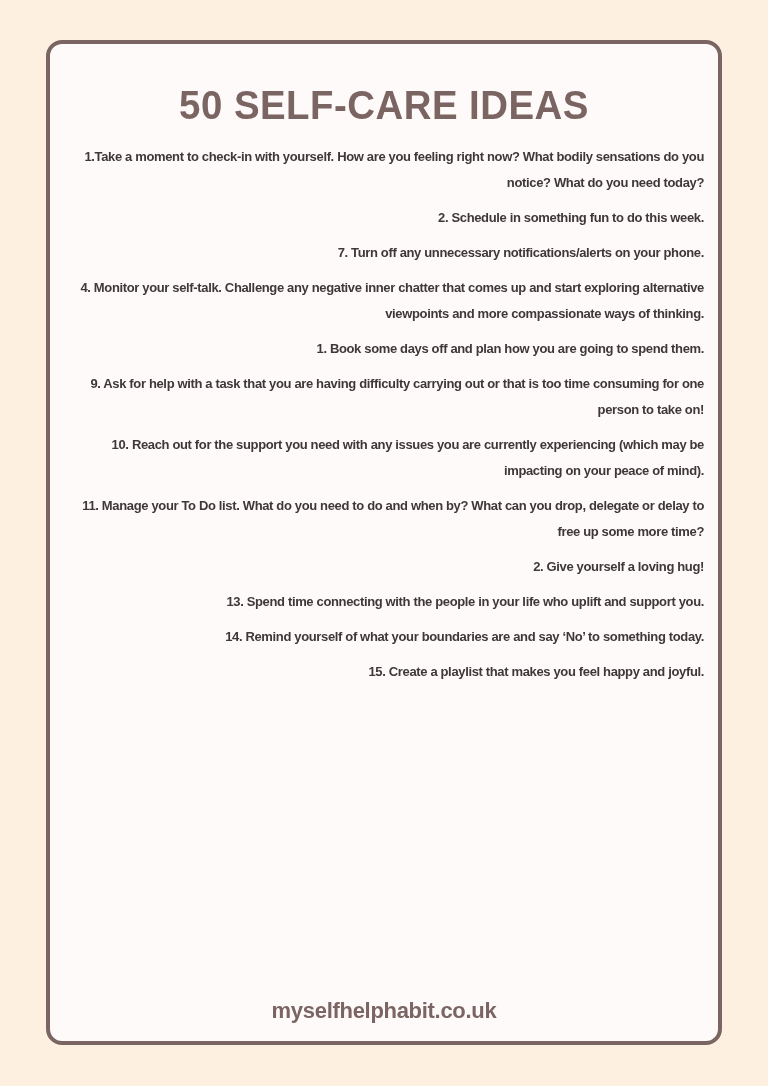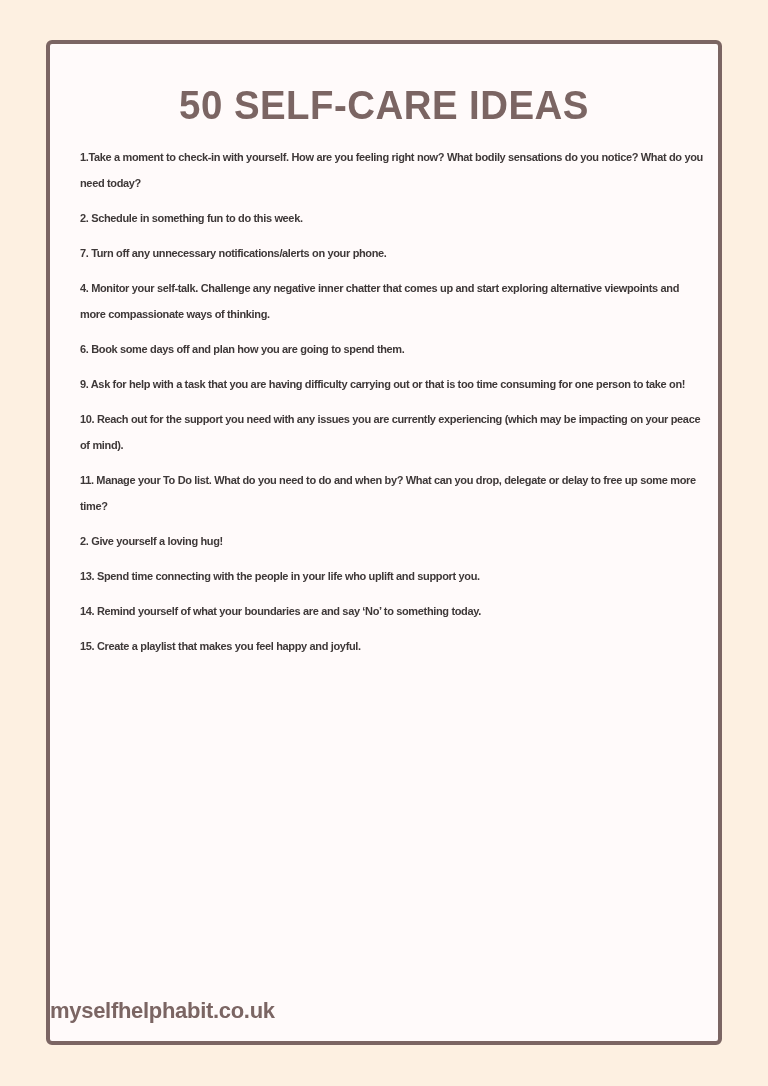--- a/index.html
+++ b/index.html
@@ -6,64 +6,66 @@
   body {
     width:768px; height:1086px; overflow:hidden;
     background:#fdf0e1;
     font-family:"Liberation Sans", sans-serif;
     position:relative;
   }
   .card {
     position:absolute; left:46px; top:40px;
     width:668px; height:997px;
     border:4px solid #7b6563;
-    border-radius:6px;
+    border-radius:16px;
     background:#fffafa;
     box-sizing:content-box;
   }
   .title {
     position:absolute; left:0; right:0; top:37px;
     text-align:center;
     font-weight:bold;
     font-size:40px;
     letter-spacing:0.5px;
     color:#7b6563;
     line-height:48px;
     transform:scaleX(0.96);
   }
   .list {
     position:absolute; left:30px; right:14px; top:100px;
   }
   .item {
     font-weight:bold;
-    font-size:11px;
+    font-size:13px;
     line-height:26px;
     color:#3e3838;
     margin-bottom:9px;
     letter-spacing:-0.35px;
+    text-align:right;
   }
   .footer {
     position:absolute; left:0; right:0; top:954px;
+    text-align:center;
     font-weight:bold;
     font-size:22px;
     color:#7b6563;
     letter-spacing:-0.3px;
   }
 </style>
 </head>
 <body>
 
 <div class="card">
   <div class="title">50 SELF-CARE IDEAS</div>
   <div class="list">
     <div class="item">1.Take a moment to check-in with yourself. How are you feeling right now? What bodily sensations do you notice? What do you need today?</div>
     <div class="item">2. Schedule in something fun to do this week.</div>
     <div class="item">7. Turn off any unnecessary notifications/alerts on your phone.</div>
     <div class="item">4. Monitor your self-talk. Challenge any negative inner chatter that comes up and start exploring alternative viewpoints and more compassionate ways of thinking.</div>
-    <div class="item">6. Book some days off and plan how you are going to spend them.</div>
+    <div class="item">1. Book some days off and plan how you are going to spend them.</div>
     <div class="item">9. Ask for help with a task that you are having difficulty carrying out or that is too time consuming for one person to take on!</div>
     <div class="item">10. Reach out for the support you need with any issues you are currently experiencing (which may be impacting on your peace of mind).</div>
     <div class="item">11. Manage your To Do list. What do you need to do and when by? What can you drop, delegate or delay to free up some more time?</div>
     <div class="item">2. Give yourself a loving hug!</div>
     <div class="item">13. Spend time connecting with the people in your life who uplift and support you.</div>
     <div class="item">14. Remind yourself of what your boundaries are and say ‘No’ to something today.</div>
     <div class="item">15. Create a playlist that makes you feel happy and joyful.</div>
   </div>
   <div class="footer">myselfhelphabit.co.uk</div>
 </div>

